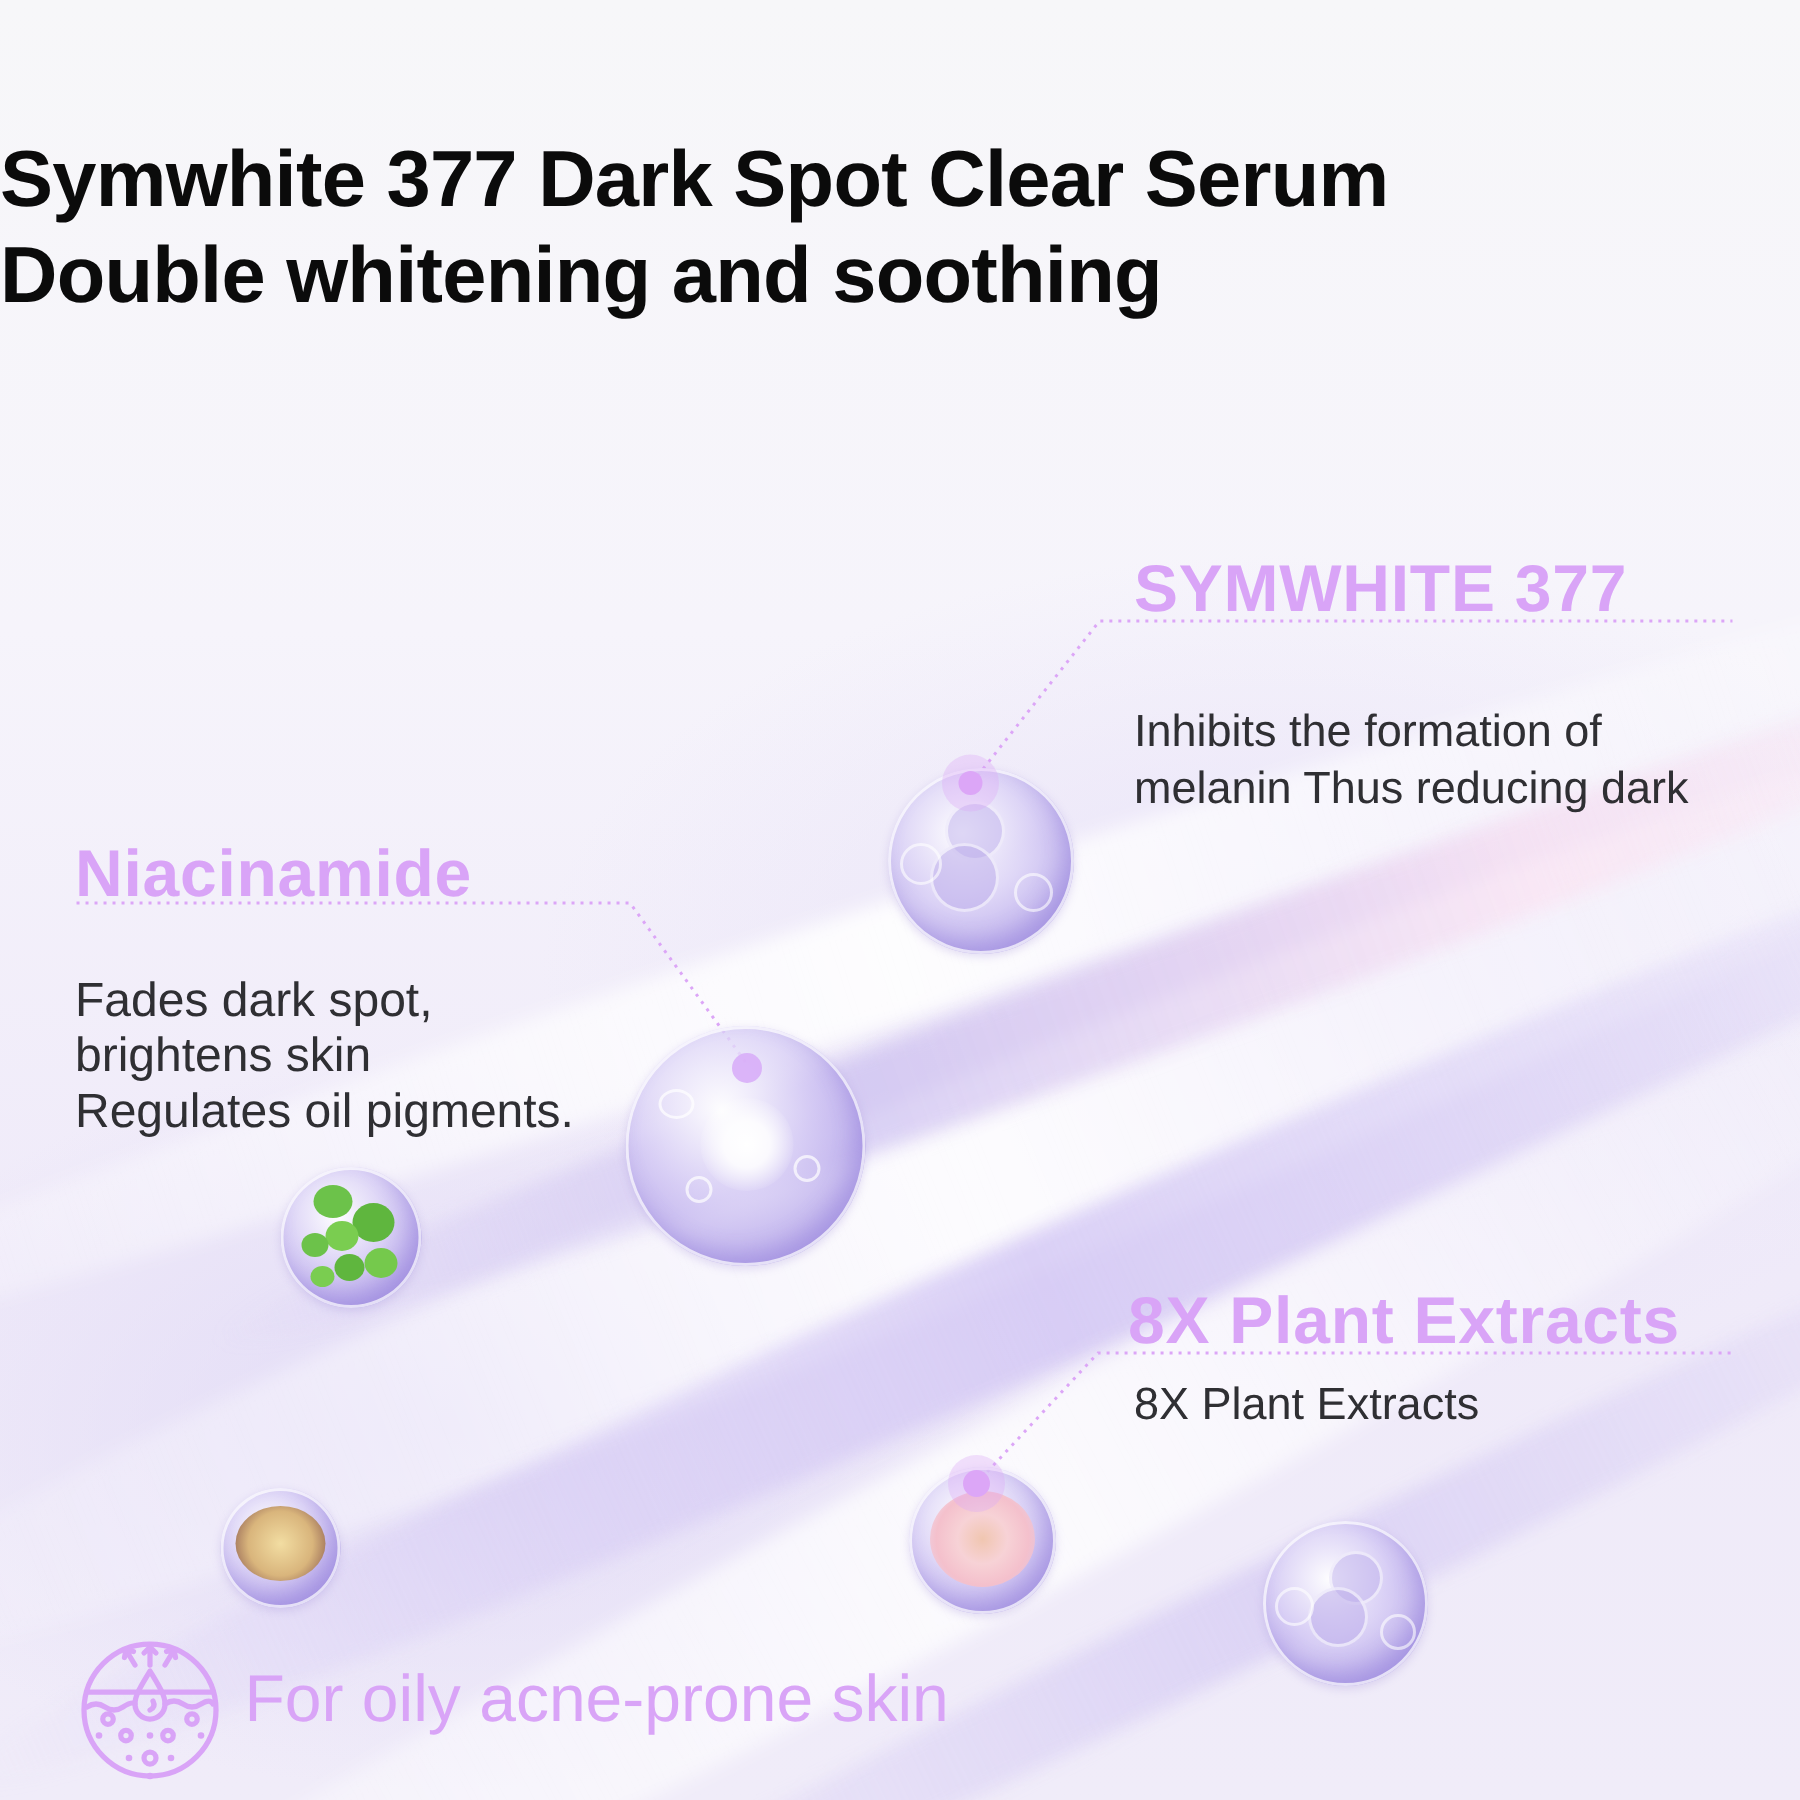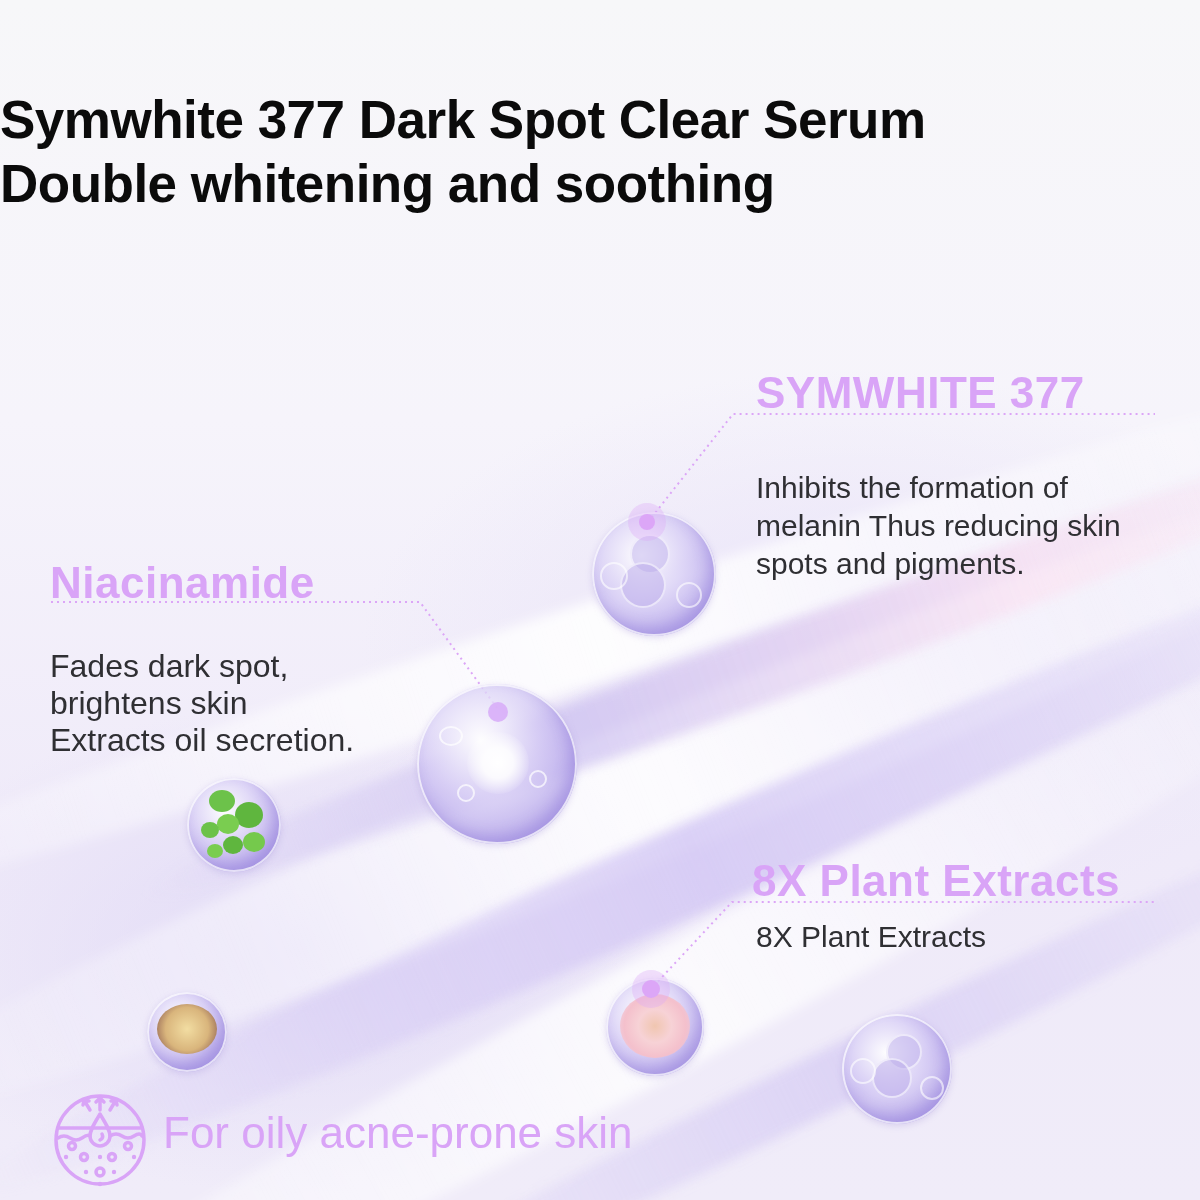--- a/index.html
+++ b/index.html
@@ -47,29 +47,28 @@
   <g stroke="#dca6f7" stroke-width="2" stroke-dasharray="2 4" fill="none">
     <polyline points="648,522 733,414 1155,414"></polyline>
     <polyline points="497,708 420,602 50,602"></polyline>
     <polyline points="650,990 732,902 1155,902"></polyline>
   </g>
 </svg>
 
 <div class="heading" style="left:756px;top:352px;font-size:44px;">SYMWHITE 377</div>
 <div class="desc" style="left:756px;top:427px;margin-top:42px;">
   <div>Inhibits the formation of</div>
-  <div>melanin Thus reducing skin</div>
-  <div>spots and pigments.</div>
+  <div>melanin Thus reducing dark</div>
 </div>
 
 <div class="heading" style="left:50px;top:542px;font-size:44px;">Niacinamide</div>
 <div class="desc" style="left:50px;top:615px;font-size:32px;line-height:37px;margin-top:33px;">
   <div>Fades dark spot,</div>
   <div>brightens skin</div>
-  <div>Extracts oil secretion.</div>
+  <div>Regulates oil pigments.</div>
 </div>
 
 <div class="heading" style="left:752px;top:840px;font-size:44px;">8X Plant Extracts</div>
 <div class="desc" style="left:756px;top:918px;">
   <div>8X Plant Extracts</div>
 </div>
 
 <div class="bubble" style="left:592px;top:512px;width:124px;height:124px;">
   <div class="inner" style="left:38px;top:22px;width:36px;height:36px;border:2px solid rgba(255,255,255,0.6);background:rgba(190,176,236,0.5);"></div>
   <div class="inner" style="left:28px;top:50px;width:42px;height:42px;border:2px solid rgba(255,255,255,0.6);background:rgba(185,170,234,0.5);"></div>

